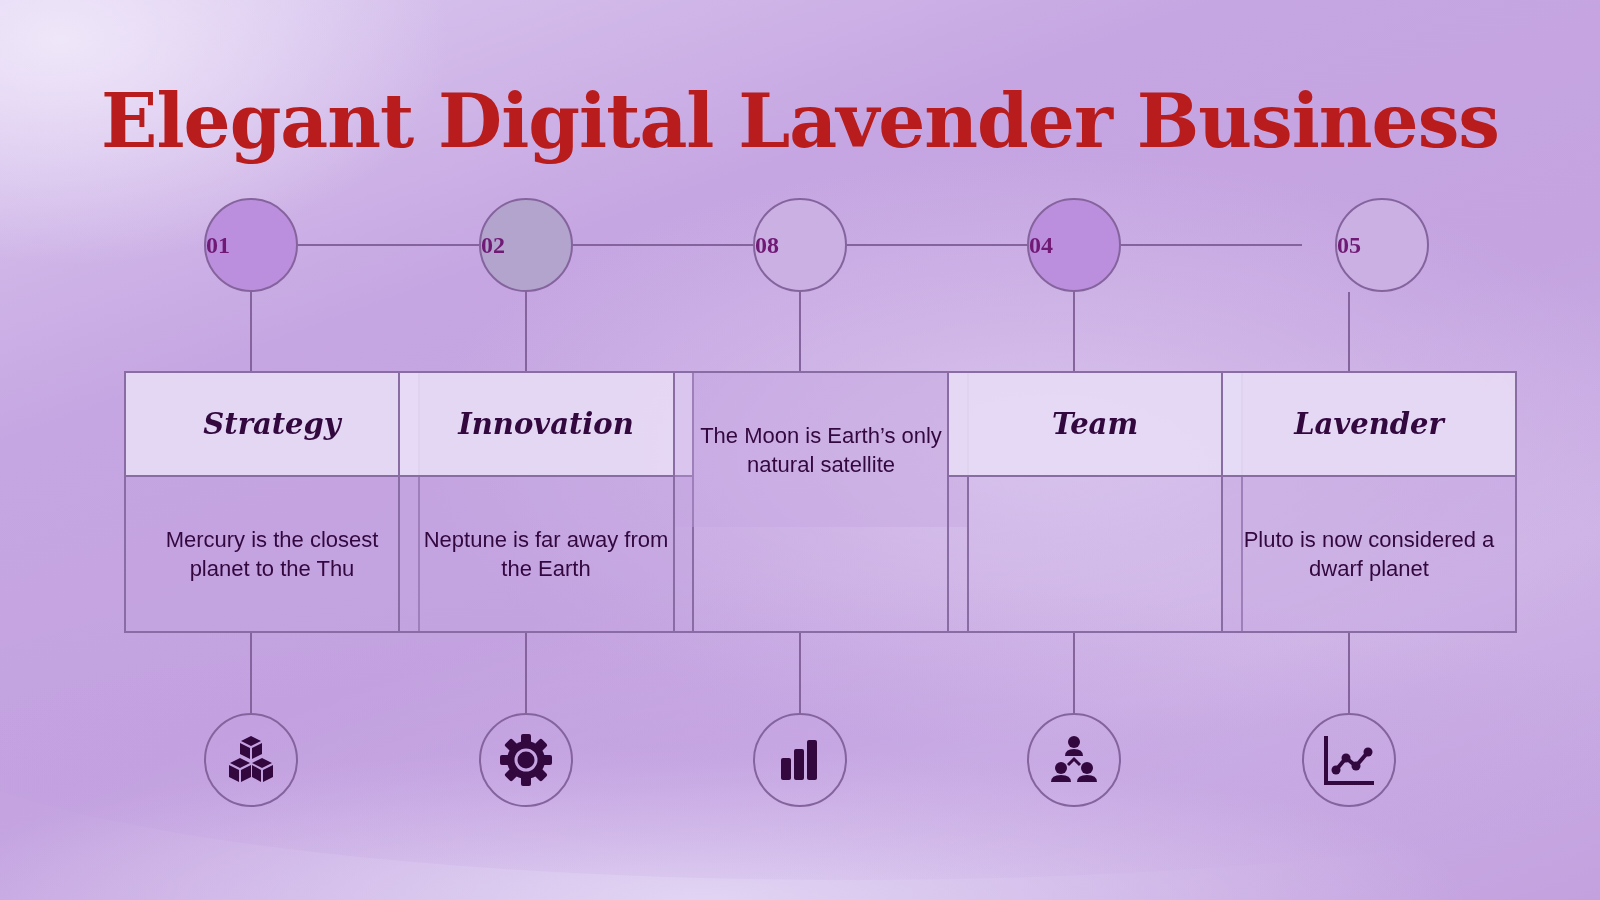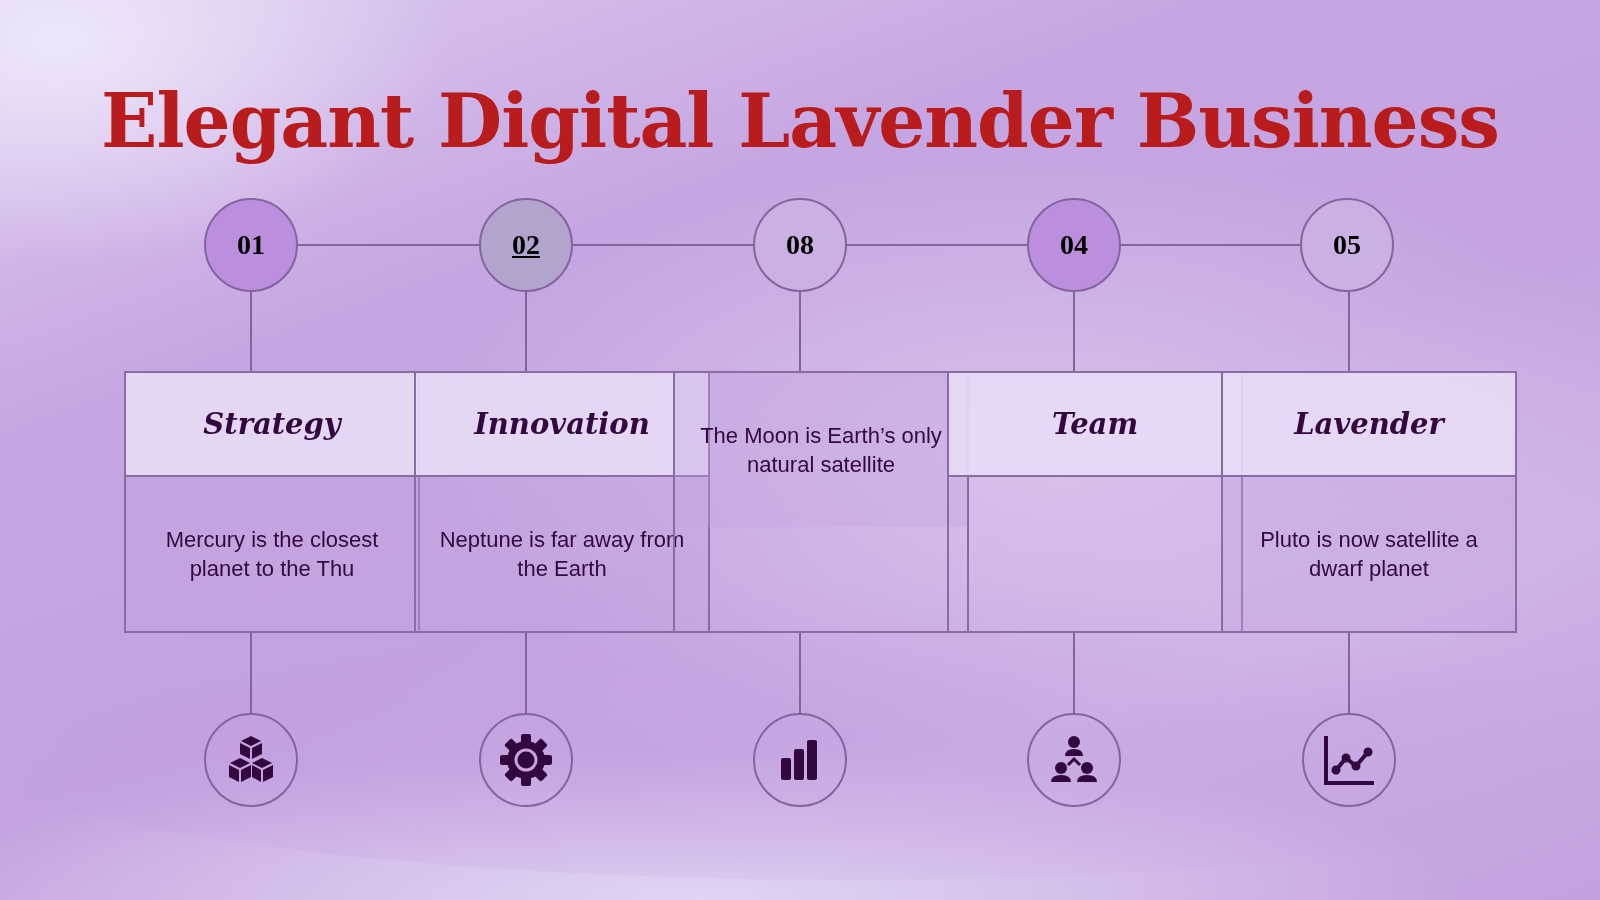--- a/index.html
+++ b/index.html
@@ -26,23 +26,23 @@
     font-family: "DejaVu Serif", "Liberation Serif", serif;
     font-weight: bold; font-size: 74px; letter-spacing: -1px;
     color: #b91c1c;
   }
   .hline {
     position: absolute; top: 244px; height: 2px; background: #85649e;
   }
   .num-circle {
     position: absolute; top: 198px; width: 94px; height: 94px; border-radius: 50%;
     border: 2px solid #85649e;
-    display: flex; align-items: center; justify-content: center;
-    font-family: "Liberation Serif", serif; font-weight: bold; font-size: 28px;
-    color: #000000;
+    display: flex; align-items: center; 
+    font-family: "Liberation Serif", serif; font-weight: bold; font-size: 24px;
+    color: #701a75;
   }
   .vline { position: absolute; width: 2px; background: #85649e; }
   .card {
     position: absolute; top: 371px; width: 296px; height: 262px;
     border: 2px solid #8a6ca5;
   }
   .card-head {
     height: 104px; background: rgba(230,218,245,0.93);
     border-bottom: 2px solid #8a6ca5;
     display: flex; align-items: center; justify-content: center;
@@ -92,25 +92,25 @@
     <polygon points="29,16 39,11 39,22 29,27"></polygon>
     <polygon points="17,26 27,31 17,36 7,31"></polygon>
     <polygon points="6,33 16,38 16,50 6,45"></polygon>
     <polygon points="18,38 28,33 28,45 18,50"></polygon>
     <polygon points="39,26 49,31 39,36 29,31"></polygon>
     <polygon points="29,33 38,38 38,50 29,45"></polygon>
     <polygon points="40,38 50,33 50,45 40,50"></polygon>
   </svg>
 </div>
 
-<div class="num-circle" style="left:479px;background:#b2a4cc;text-decoration:underline;">
+<div class="num-circle" style="left:479px;background:#b2a4cc;">
   <span>02</span>
 </div>
 <div class="vline" style="left:525px;top:292px;height:79px;"></div>
-<div class="card" style="left:398px;margin-left:16px;">
+<div class="card" style="left:398px;">
   <div class="card-head">Innovation</div>
   <div class="card-body">Neptune is far away from the Earth</div>
 </div>
 <div class="vline" style="left:525px;top:633px;height:80px;"></div>
 <div class="icon-circle" style="left:479px;">
   <svg viewBox="0 0 56 56">
     <g fill="#33083f" transform="translate(28,28)">
       <rect x="-5" y="-26" width="10" height="10" rx="2"></rect>
       <rect x="-5" y="-26" width="10" height="10" rx="2" transform="rotate(45)"></rect>
       <rect x="-5" y="-26" width="10" height="10" rx="2" transform="rotate(90)"></rect>
@@ -154,27 +154,27 @@
     <circle cx="28" cy="10" r="6"></circle>
     <path d="M19 24 Q19 17 28 17 Q37 17 37 24 Z"></path>
     <circle cx="15" cy="36" r="6"></circle>
     <path d="M5 50 Q5 43 15 43 Q25 43 25 50 Z"></path>
     <circle cx="41" cy="36" r="6"></circle>
     <path d="M31 50 Q31 43 41 43 Q51 43 51 50 Z"></path>
     <path d="M22 33 L28 27 L34 33" fill="none" stroke="#33083f" stroke-width="3"></path>
   </svg>
 </div>
 
-<div class="num-circle" style="left:1300px;background:#cbb0e4;">
+<div class="num-circle" style="left:1335px;background:#cbb0e4;">
   <span>05</span>
 </div>
 <div class="vline" style="left:1348px;top:292px;height:79px;"></div>
 <div class="card" style="left:1221px;">
   <div class="card-head">Lavender</div>
-  <div class="card-body">Pluto is now satellite a dwarf planet</div>
+  <div class="card-body">Pluto is now considered a dwarf planet</div>
 </div>
 <div class="vline" style="left:1348px;top:633px;height:80px;"></div>
 <div class="icon-circle" style="left:1302px;">
   <svg viewBox="0 0 56 56">
     <path d="M5 4 L5 51 L53 51" fill="none" stroke="#33083f" stroke-width="4"></path>
     <polyline points="15,38 25,26 35,34 47,20" fill="none" stroke="#33083f" stroke-width="4"></polyline>
     <circle cx="15" cy="38" r="4.5" fill="#33083f"></circle>
     <circle cx="25" cy="26" r="4.5" fill="#33083f"></circle>
     <circle cx="35" cy="34" r="4.5" fill="#33083f"></circle>
     <circle cx="47" cy="20" r="4.5" fill="#33083f"></circle>

